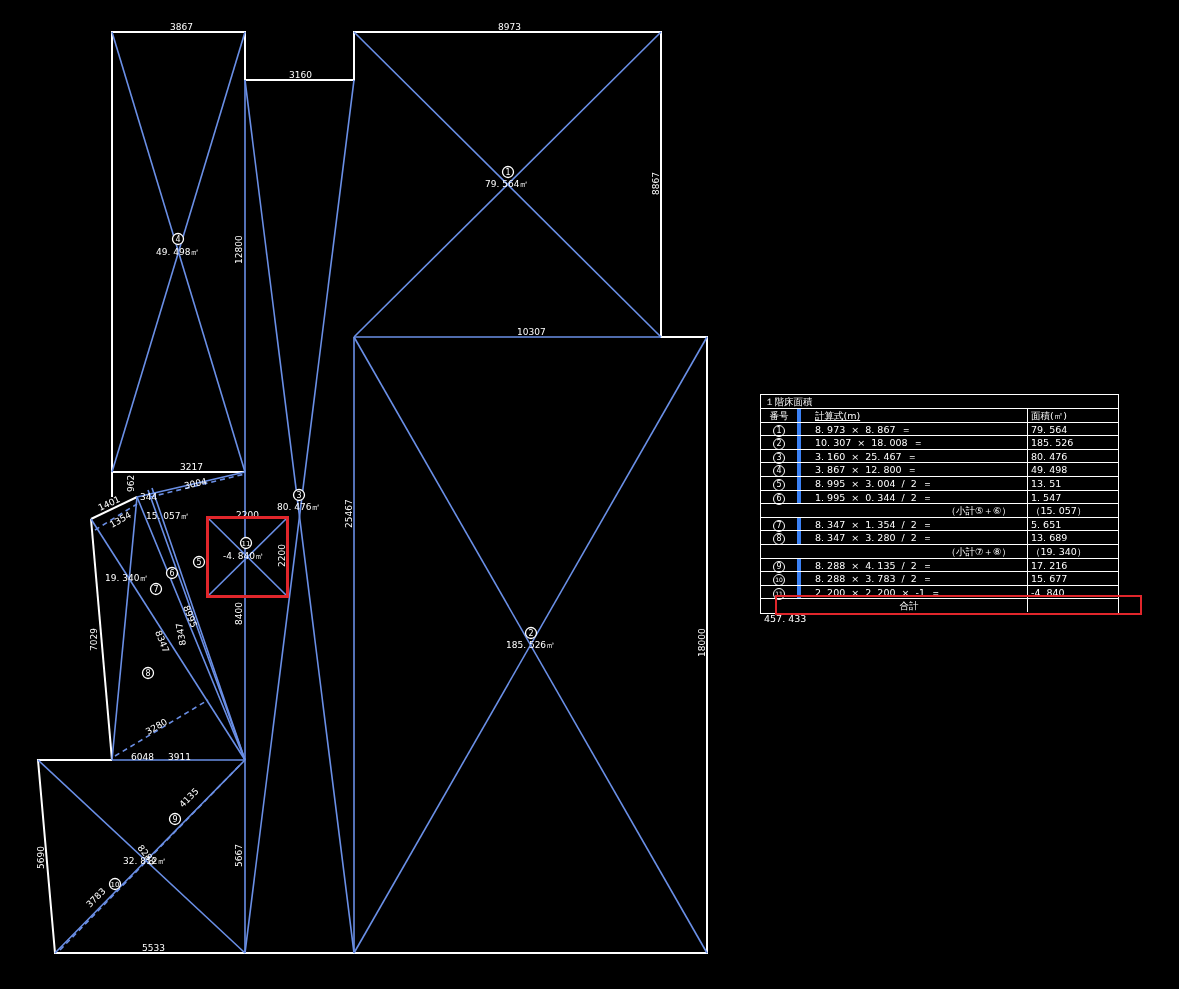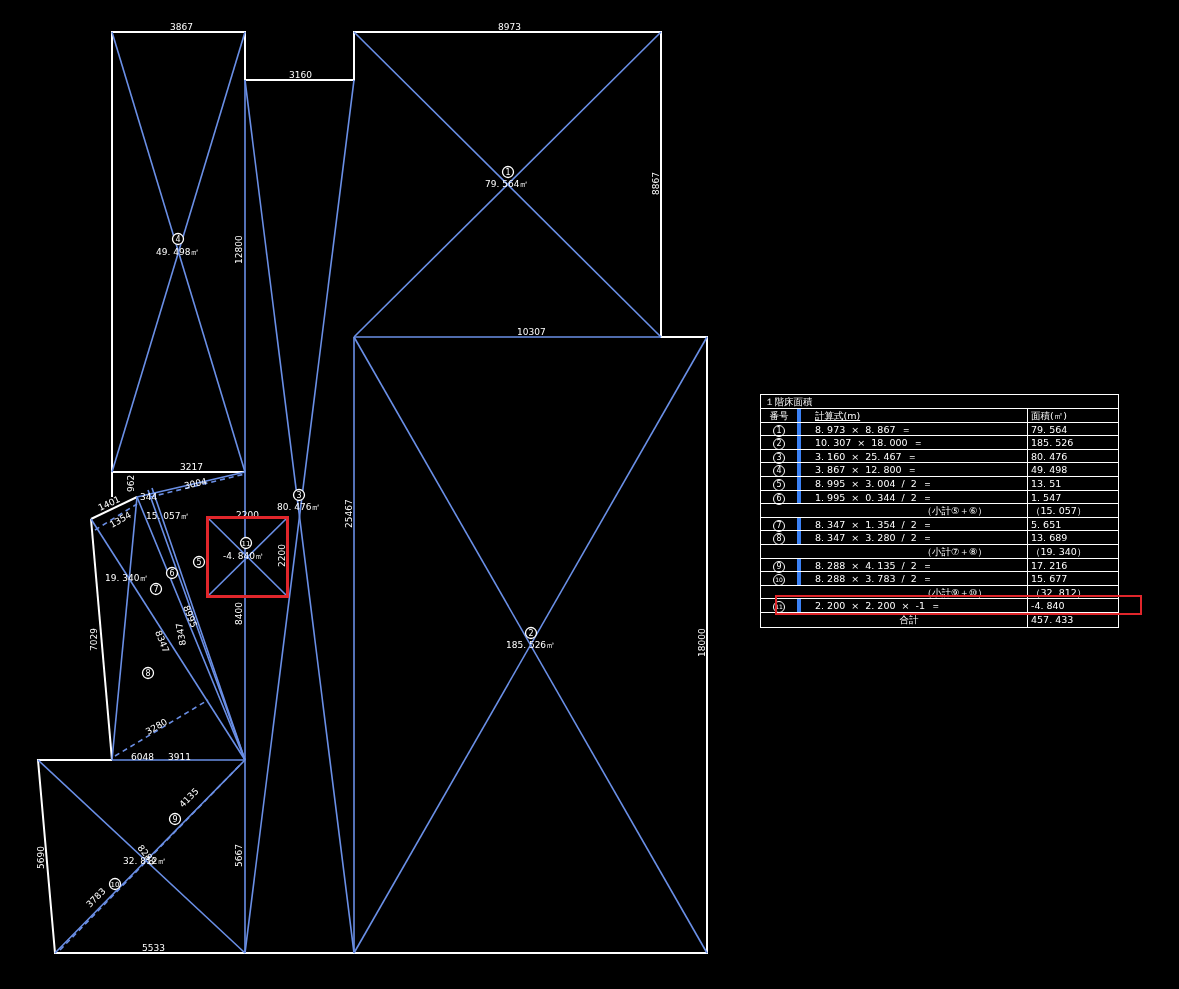--- a/index.html
+++ b/index.html
@@ -4,25 +4,25 @@
 <style>
   html, body { margin:0; padding:0; background:#000; }
   body { width:1179px; height:989px; position:relative; overflow:hidden; font-family:"DejaVu Sans", sans-serif; }
   #canvas { position:absolute; left:0; top:0; width:1179px; height:989px; }
   svg text { font-family:"DejaVu Sans", sans-serif; fill:#ffffff; }
   .dim { font-size:9px; }
   .area { font-size:9px; }
   .table { position:absolute; left:760px; top:394px; width:357px; border:1px solid #fff; background:#000; color:#fff; font-size:9.5px; font-family:"DejaVu Sans", sans-serif; }
   .table .title { height:13px; line-height:13px; padding-left:4px; border-bottom:1px solid #fff; }
   .row { display:flex; height:13.6px; line-height:13px; border-bottom:1px solid #fff; box-sizing:border-box; }
-  .row:last-child { border-bottom:none; }
+  .row:last-child { border-bottom:none;flex-direction:column; }
   .c1 { width:40px; text-align:center; border-right:4px solid #3b82f6; box-sizing:border-box; }
   .c2 { width:227px; padding-left:14px; border-right:1px solid #fff; box-sizing:border-box; white-space:pre; }
   .c3 { flex:1; padding-left:3px; box-sizing:border-box; white-space:pre; }
-  .sub .merged { width:267px; text-align:right; padding-right:40px; border-right:1px solid #fff; box-sizing:border-box; }
+  .sub .merged { width:267px; text-align:right; padding-right:16px; border-right:1px solid #fff; box-sizing:border-box; }
   .hdr .c2 { padding-left:14px;text-decoration:underline; }
   .total .merged { width:267px; text-align:center; border-right:1px solid #fff; box-sizing:border-box; padding-left:30px;}
   .circ { display:inline-block; width:10px; height:10px; border:1.3px solid #fff; border-radius:50%; line-height:10px; text-align:center; font-size:8px; }
   .highlight { position:absolute; left:775px; top:595px; width:367px; height:20px; border:2px solid #e0262b; box-sizing:border-box; pointer-events:none; }
   .highlight2 { position:absolute; left:206px; top:516px; width:83px; height:82px; border:3px solid #e0262b; box-sizing:border-box; pointer-events:none; }
 </style>
 </head>
 <body>
 
 <svg id="canvas" width="1179" height="989" viewBox="0 0 1179 989">
@@ -155,21 +155,21 @@
     <div class="c2">計算式(m)</div>
     <div class="c3">面積(㎡)</div>
   </div>
   <div class="row">
     <div class="c1"><span class="circ">1</span></div>
     <div class="c2">8. 973  ×  8. 867  ＝</div>
     <div class="c3">79. 564</div>
   </div>
   <div class="row">
     <div class="c1"><span class="circ">2</span></div>
-    <div class="c2">10. 307  ×  18. 000  ＝</div>
+    <div class="c2">10. 307  ×  18. 008  ＝</div>
     <div class="c3">185. 526</div>
   </div>
   <div class="row">
     <div class="c1"><span class="circ">3</span></div>
     <div class="c2">3. 160  ×  25. 467  ＝</div>
     <div class="c3">80. 476</div>
   </div>
   <div class="row">
     <div class="c1"><span class="circ">4</span></div>
     <div class="c2">3. 867  ×  12. 800  ＝</div>
@@ -206,24 +206,20 @@
   <div class="row">
     <div class="c1"><span class="circ">9</span></div>
     <div class="c2">8. 288  ×  4. 135  /  2  ＝</div>
     <div class="c3">17. 216</div>
   </div>
   <div class="row">
     <div class="c1"><span class="circ" style="font-size:6px">10</span></div>
     <div class="c2">8. 288  ×  3. 783  /  2  ＝</div>
     <div class="c3">15. 677</div>
   </div>
-  <div class="row sub">
-    <div class="merged">（小計⑨＋⑩）</div>
-    <div class="c3">（32. 812）</div>
-  </div>
   <div class="row">
     <div class="c1"><span class="circ" style="font-size:6px">11</span></div>
     <div class="c2">2. 200  ×  2. 200  ×  -1  ＝</div>
     <div class="c3">-4. 840</div>
   </div>
   <div class="row total">
     <div class="merged">合計</div>
     <div class="c3">457. 433</div>
   </div>
 </div>

